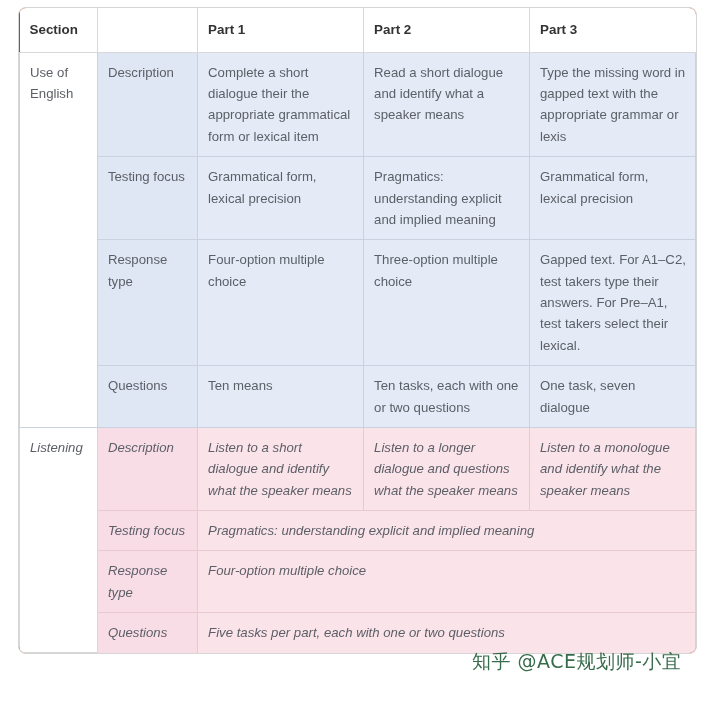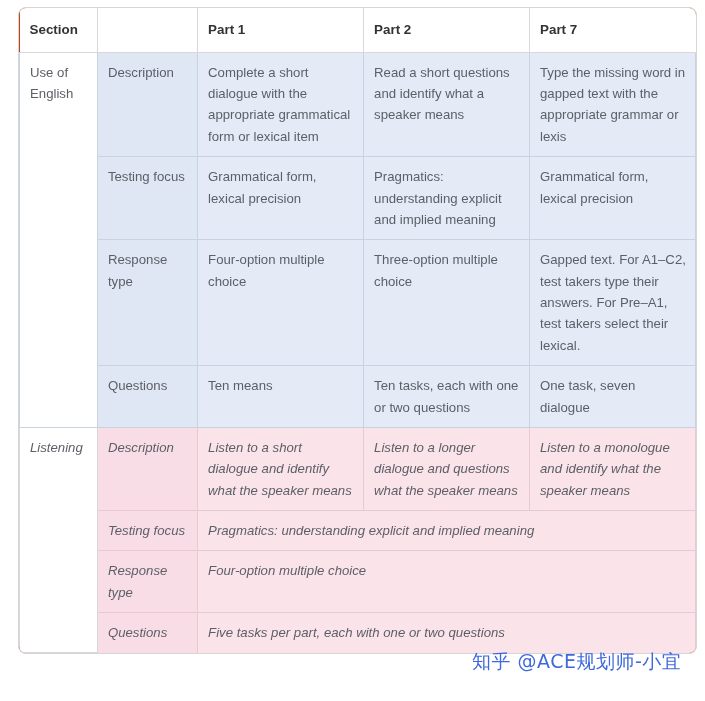--- a/index.html
+++ b/index.html
@@ -97,21 +97,21 @@
   
   td.last { border-right: none; }
   tr.lastrow td { border-bottom: none; }
 
   .watermark {
     position: absolute;
     left: 472px;
     top: 652px;
     font-size: 19px;
     line-height: 1;
-    color: #1d4ed8;
+    color: #14532d;
     opacity: .85;
     white-space: nowrap;
     font-family: "DejaVu Sans", sans-serif;
     letter-spacing: .5px;
     pointer-events: none;
   }
 </style>
 </head>
 <body>
 
@@ -125,28 +125,28 @@
         <col class="c-part">
           <col class="c-part">
           <col class="c-part">
       </colgroup>
       <tbody>
         <tr class="head">
           <td class="first">Section</td>
           <td></td>
           <td>Part 1</td>
           <td>Part 2</td>
-          <td class="last">Part 7</td>
+          <td class="last">Part 3</td>
         </tr>
 
         <tr class="grp-ue">
           <td class="section-name" rowspan="4">Use of English</td>
           <td class="row-label">Description</td>
-          <td>Complete a short dialogue with the appropriate grammatical form or lexical item</td>
-          <td>Read a short questions and identify what a speaker means</td>
+          <td>Complete a short dialogue their the appropriate grammatical form or lexical item</td>
+          <td>Read a short dialogue and identify what a speaker means</td>
           <td class="last">Type the missing word in gapped text with the appropriate grammar or lexis</td>
         </tr>
         <tr class="grp-ue">
           <td class="row-label">Testing focus</td>
           <td>Grammatical form, lexical precision</td>
           <td>Pragmatics: understanding explicit and implied meaning</td>
           <td class="last">Grammatical form, lexical precision</td>
         </tr>
         <tr class="grp-ue">
           <td class="row-label">Response type</td>

